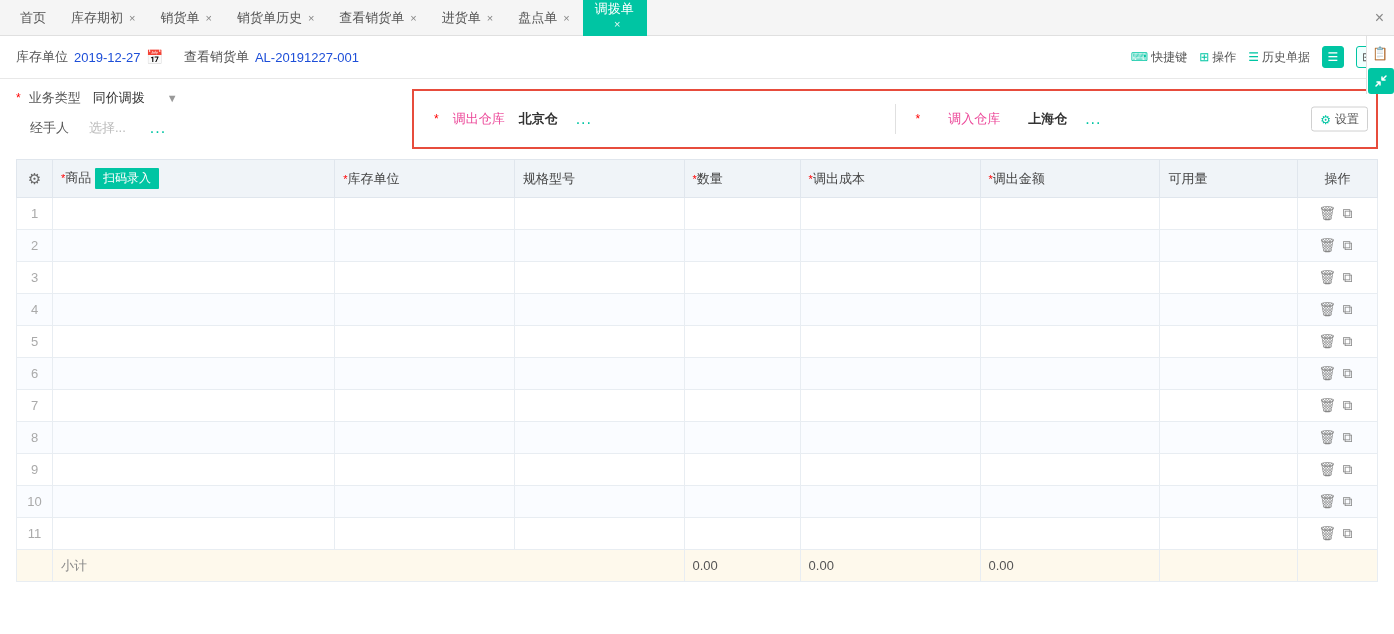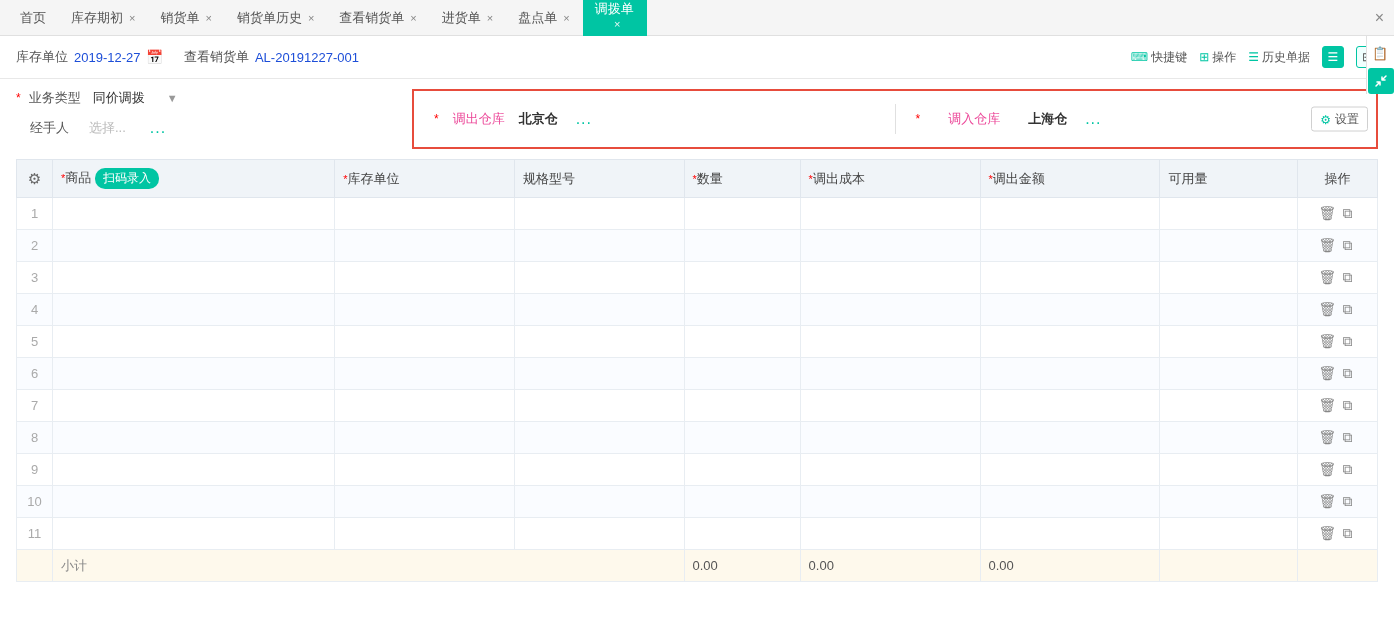--- a/index.html
+++ b/index.html
@@ -138,21 +138,21 @@
       white-space: nowrap;
       text-align: center;
     }
     .action-icon-btn {
       display: inline-flex; align-items: center; justify-content: center;
       width: 20px; height: 20px; cursor: pointer; color: #888;
       font-size: 14px;
     }
     .scan-btn {
       background: #00c5a3; color: #fff;
-      border: none; border-radius: 10px;
+      border: none; border-radius: 1px;
       padding: 2px 8px; font-size: 12px;
       cursor: pointer;
     }
 
     .gear-icon { color: #666; cursor: pointer; font-size: 15px; }
 
     
     .right-sidebar {
       position: fixed; right: 0; top: 36px;
       display: flex; flex-direction: column;

